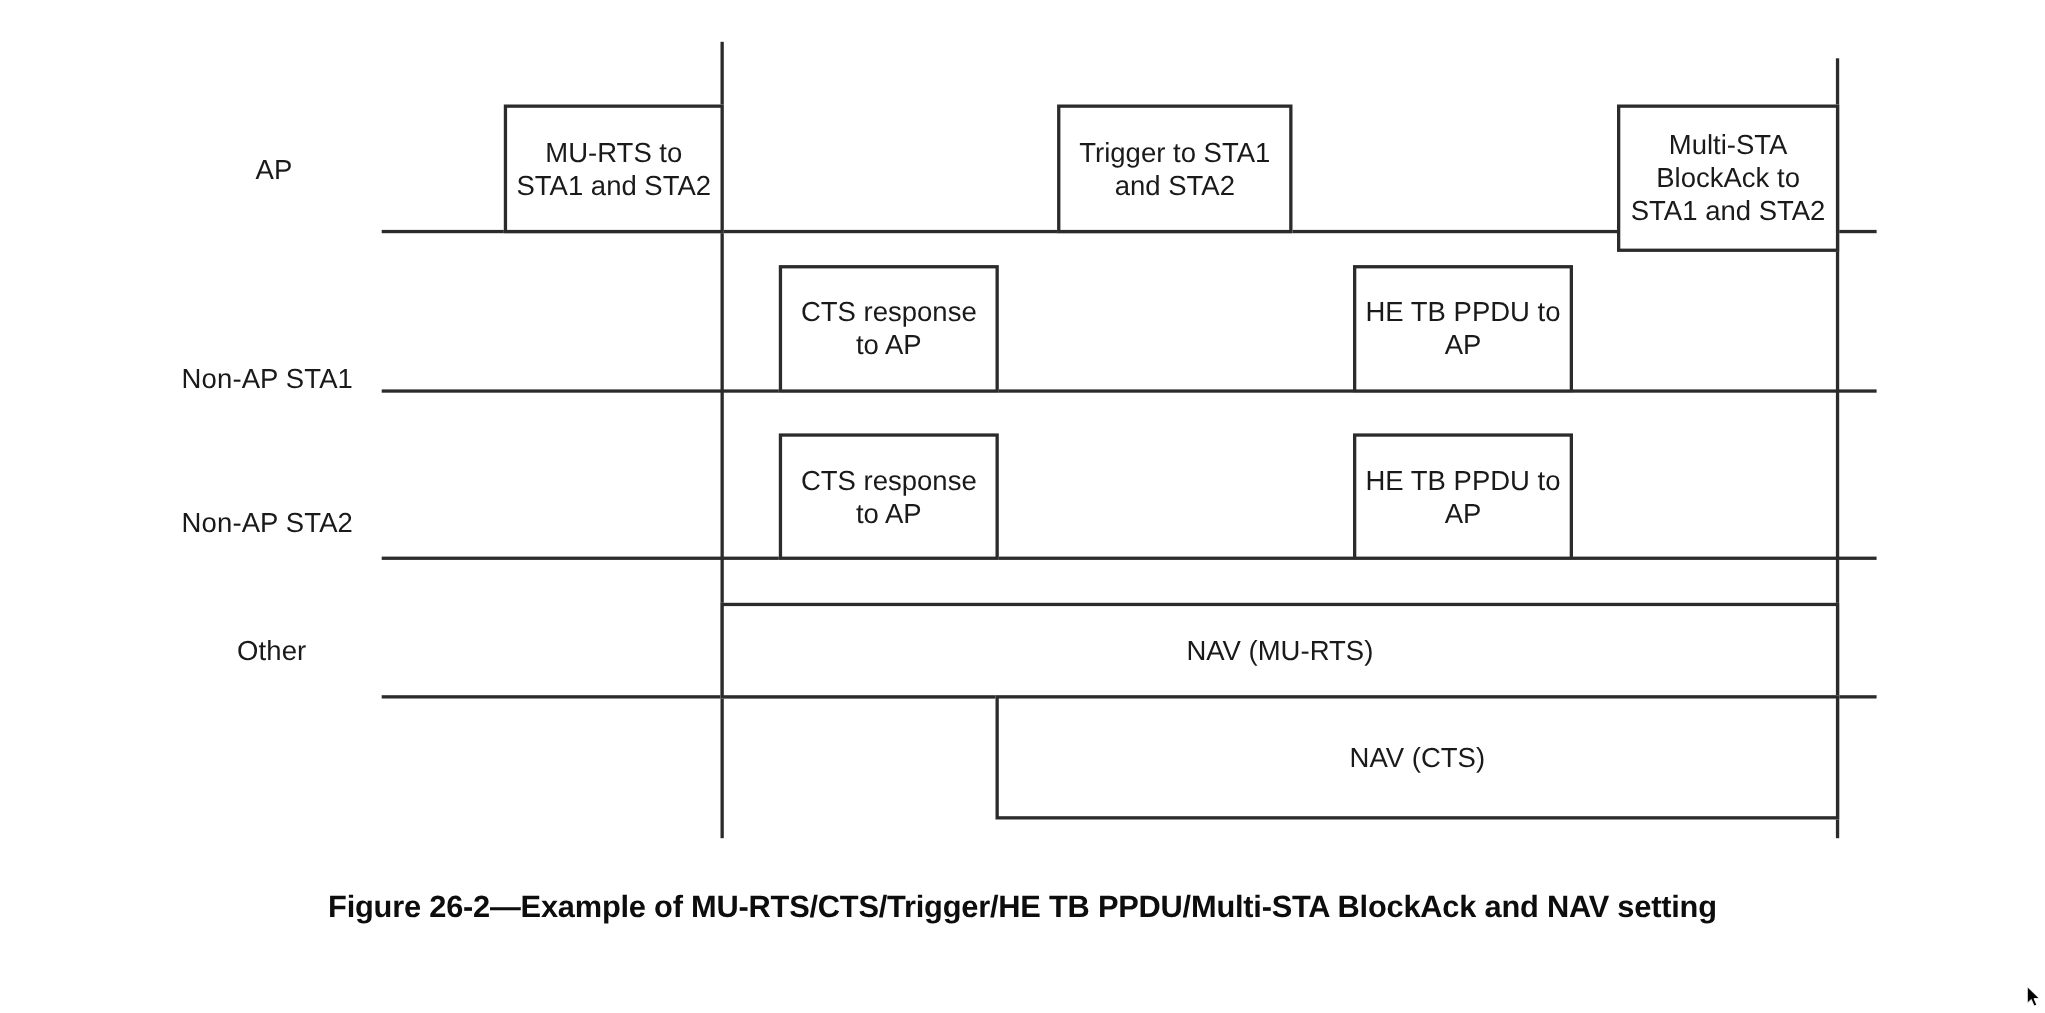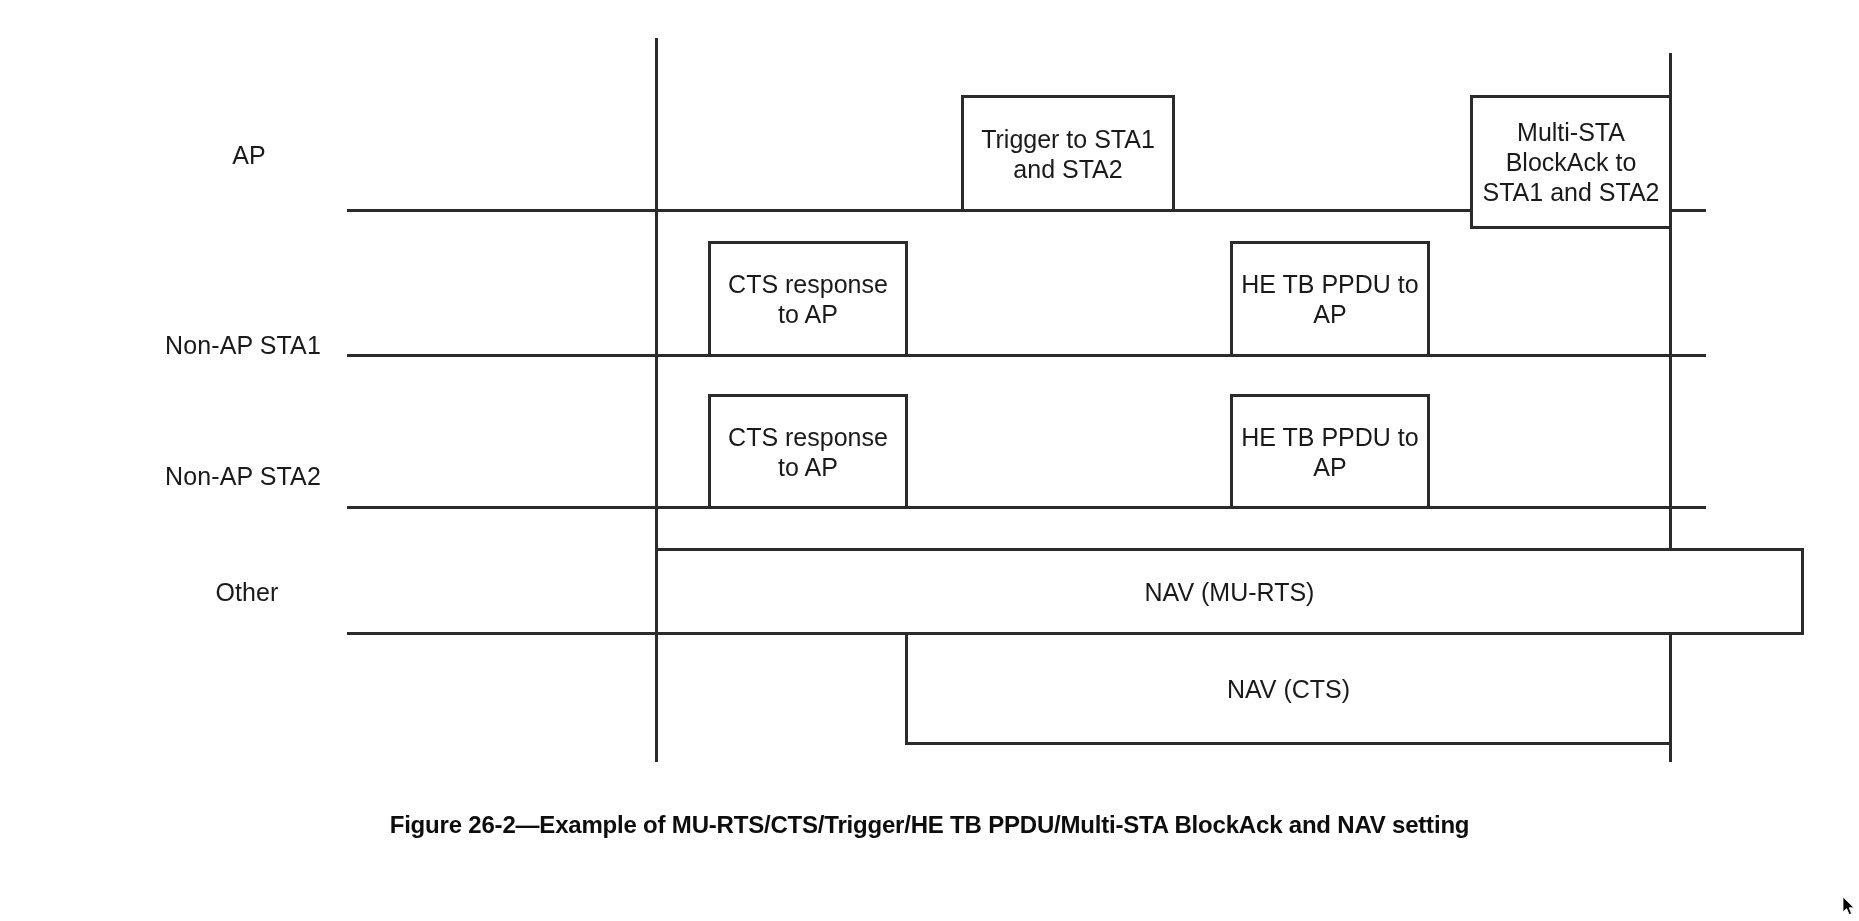--- a/index.html
+++ b/index.html
@@ -86,21 +86,21 @@
     color: #1a1a1a;
   }
 
   
   #caption {
     position: absolute;
     left: 0;
     top: 800px;
     width: 1859px;
     text-align: center;
-    font-size: 24px;
+    font-size: 28px;
     line-height: 50px;
     font-weight: bold;
     color: #0d0d0d;
     padding: 0 40px;
     box-sizing: border-box;
     letter-spacing: -0.2px;
   }
 
   
   #cursor {
@@ -125,20 +125,23 @@
     <div class="row-label" style="left:247px; top:592px;">Other</div>
 
     <div class="baseline" style="left:347px; top:209px; width:1359px;"></div>
     <div class="baseline" style="left:347px; top:354px; width:1359px;"></div>
     <div class="baseline" style="left:347px; top:506px; width:1359px;"></div>
     <div class="baseline" style="left:347px; top:632px; width:1359px;"></div>
 
     <div class="timemarker" style="left:655px; top:38px; height:724px;"></div>
     <div class="timemarker" style="left:1669px; top:53px; height:709px;"></div>
 
+    <div class="frame" style="left:458px; top:95px; width:200px; height:117px;">
+      <span>MU-RTS to STA1 and STA2</span>
+    </div>
 
     <div class="frame" style="left:961px; top:95px; width:214px; height:117px;">
       <span>Trigger to STA1 and STA2</span>
     </div>
 
     <div class="frame" style="left:1470px; top:95px; width:202px; height:134px;">
       <span>Multi-STA BlockAck  to STA1 and STA2</span>
     </div>
 
     <div class="frame" style="left:708px; top:241px; width:200px; height:116px;">
@@ -150,21 +153,21 @@
     </div>
 
     <div class="frame" style="left:708px; top:394px; width:200px; height:115px;">
       <span>CTS response to AP</span>
     </div>
 
     <div class="frame" style="left:1230px; top:394px; width:200px; height:115px;">
       <span>HE TB PPDU to AP</span>
     </div>
 
-    <div class="navbar" style="left:655px; top:548px; width:1149px; height:87px;">
+    <div class="navbar" style="left:655px; top:548px; width:1017px; height:87px;">
       <span>NAV (MU-RTS)</span>
     </div>
 
     <div class="navbar" style="left:905px; top:632px; width:767px; height:113px;">
       <span>NAV (CTS)</span>
     </div>
 
   </div>
 
   <div id="caption">Figure 26-2—Example of MU-RTS/CTS/Trigger/HE TB PPDU/Multi-STA BlockAck and NAV setting</div>

